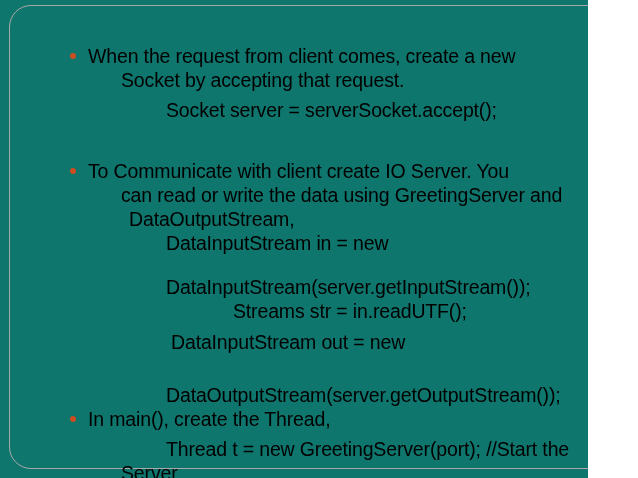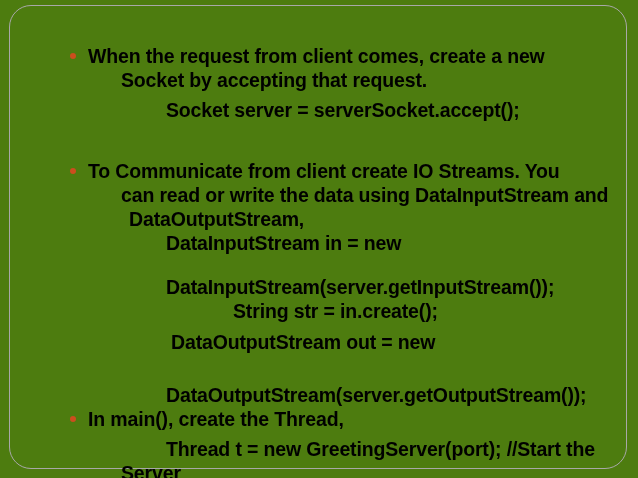--- a/index.html
+++ b/index.html
@@ -8,25 +8,24 @@
     background: #ffffff;
   }
   body {
     width: 638px;
     height: 478px;
     overflow: hidden;
     font-family: "Liberation Sans", sans-serif;
   }
   #slide {
     position: relative;
-    width: 638px;
+    width: 588px;
     height: 478px;
-    background: #4d7c0f;
+    background: #0f766e;
     overflow: hidden;
-    font-weight: bold;
   }
   
   #frame {
     position: absolute;
     left: 9px;
     top: 5px;
     width: 618px;
     height: 464px;
     border: 1px solid #a8a8a8;
     border-radius: 22px;
@@ -85,28 +84,28 @@
 
   <div id="body-text">
       <div class="bullet-row" style="left: 70px; top: 44px;">
         <span class="bullet-dot" style="background: rgb(204, 78, 30);"></span>
         <span class="bullet-text">When the request from client comes, create a new</span>
       </div>
       <div class="line" style="left: 88px; top: 68px; color: rgb(0, 0, 0);">Socket by accepting that request.</div>
       <div class="line" style="left: 133px; top: 98px; color: rgb(0, 0, 0);">Socket server = serverSocket.accept();</div>
       <div class="bullet-row" style="left: 70px; top: 159px;">
         <span class="bullet-dot" style="background: rgb(204, 78, 30);"></span>
-        <span class="bullet-text">To Communicate from client create IO Streams. You</span>
+        <span class="bullet-text">To Communicate with client create IO Server. You</span>
       </div>
-      <div class="line" style="left: 88px; top: 183px; color: rgb(0, 0, 0);">can read or write the data using DataInputStream and</div>
+      <div class="line" style="left: 88px; top: 183px; color: rgb(0, 0, 0);">can read or write the data using GreetingServer and</div>
       <div class="line" style="left: 96px; top: 207px; color: rgb(0, 0, 0);">DataOutputStream,</div>
       <div class="line" style="left: 133px; top: 275px; color: rgb(0, 0, 0);">DataInputStream(server.getInputStream());</div>
       <div class="line" style="left: 133px; top: 231px; color: rgb(0, 0, 0);">DataInputStream in = new</div>
-      <div class="line" style="left: 200px; top: 299px; color: rgb(0, 0, 0);">String str = in.create();</div>
-      <div class="line" style="left: 138px; top: 330px; color: rgb(0, 0, 0);">DataOutputStream out =  new</div>
+      <div class="line" style="left: 200px; top: 299px; color: rgb(0, 0, 0);">Streams str = in.readUTF();</div>
+      <div class="line" style="left: 138px; top: 330px; color: rgb(0, 0, 0);">DataInputStream out =  new</div>
       <div class="line" style="left: 133px; top: 383px; color: rgb(0, 0, 0);">DataOutputStream(server.getOutputStream());</div>
       <div class="bullet-row" style="left: 70px; top: 407px;">
         <span class="bullet-dot" style="background: rgb(204, 78, 30);"></span>
         <span class="bullet-text">In main(), create the Thread,</span>
       </div>
       <div class="line" style="left: 133px; top: 437px; color: rgb(0, 0, 0);">Thread t = new GreetingServer(port); //Start the</div>
       <div class="line" style="left: 88px; top: 461px; color: rgb(0, 0, 0);">Server</div>
     </div>
 
 </div>

